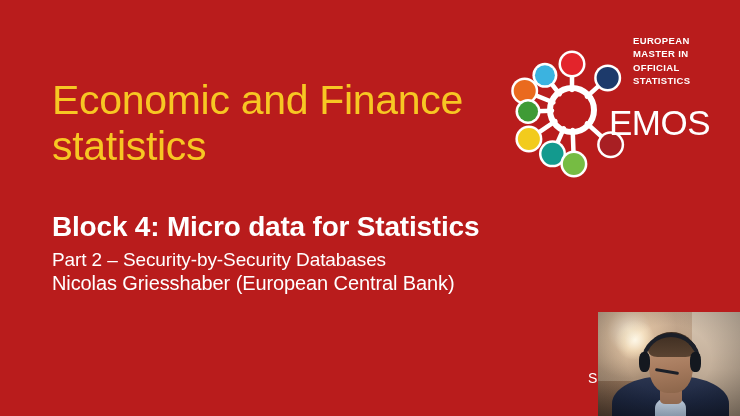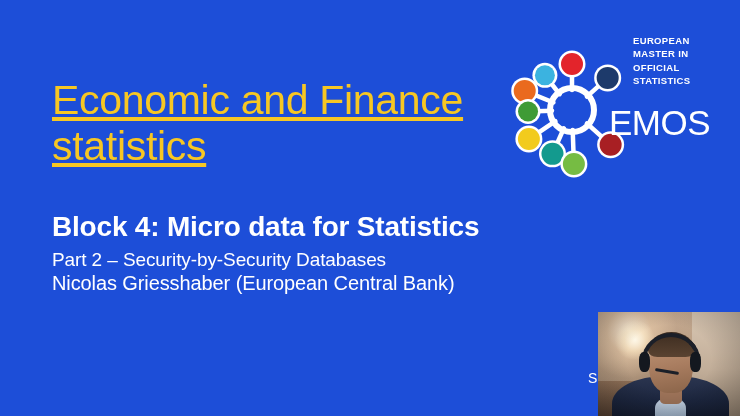--- a/index.html
+++ b/index.html
@@ -26,21 +26,20 @@
     top: 78px;
     width: 470px;
   }
   #slide-title {
     color: #f7c723;
     font-size: 41px;
     line-height: 1.12;
     font-weight: 400;
     letter-spacing: -0.3px;
     white-space: pre-line;
-    text-decoration: underline;
   }
 
   
   #subtitle-block {
     position: absolute;
     left: 52px;
     top: 210px;
     width: 490px;
   }
   #slide-subtitle {
@@ -196,21 +195,21 @@
     transform: rotate(10deg);
   }
   #cam-vignette {
     left: 0; top: 0; width: 100%; height: 100%;
     background: radial-gradient(ellipse at 50% 45%, rgba(0,0,0,0) 42%, rgba(0,0,0,0.30) 100%);
   }
 </style>
 </head>
 <body>
 
-<div id="slide" style="background: #1d4ed8;">
+<div id="slide" style="background: #b91c1c;">
 
   <div id="logo">
     <svg id="logo-mark" viewBox="0 0 150 175">
       <g id="logo-spokes">
           <line x1="75" y1="68" x2="75" y2="42" stroke="#ffffff" stroke-width="4.5" stroke-linecap="round"></line>
           <line x1="62.68677049348683" y1="72.23978492786556" x2="47.91089508567104" y2="53.327526841304234" stroke="#ffffff" stroke-width="4.5" stroke-linecap="round"></line>
           <line x1="56.456322908664255" y1="80.50786813168176" x2="27.71362341709385" y2="68.89506373578848" stroke="#ffffff" stroke-width="4.5" stroke-linecap="round"></line>
           <line x1="55.012183459618086" y1="88.69798993405001" x2="31.026803611159785" y2="89.53557785491003" stroke="#ffffff" stroke-width="4.5" stroke-linecap="round"></line>
           <line x1="58.41924854889917" y1="99.18385806941494" x2="31.890046227137837" y2="117.07803098047884" stroke="#ffffff" stroke-width="4.5" stroke-linecap="round"></line>
           <line x1="66.865267138484" y1="106.27090915285203" x2="55.4766411323616" y2="131.85018196684484" stroke="#ffffff" stroke-width="4.5" stroke-linecap="round"></line>

